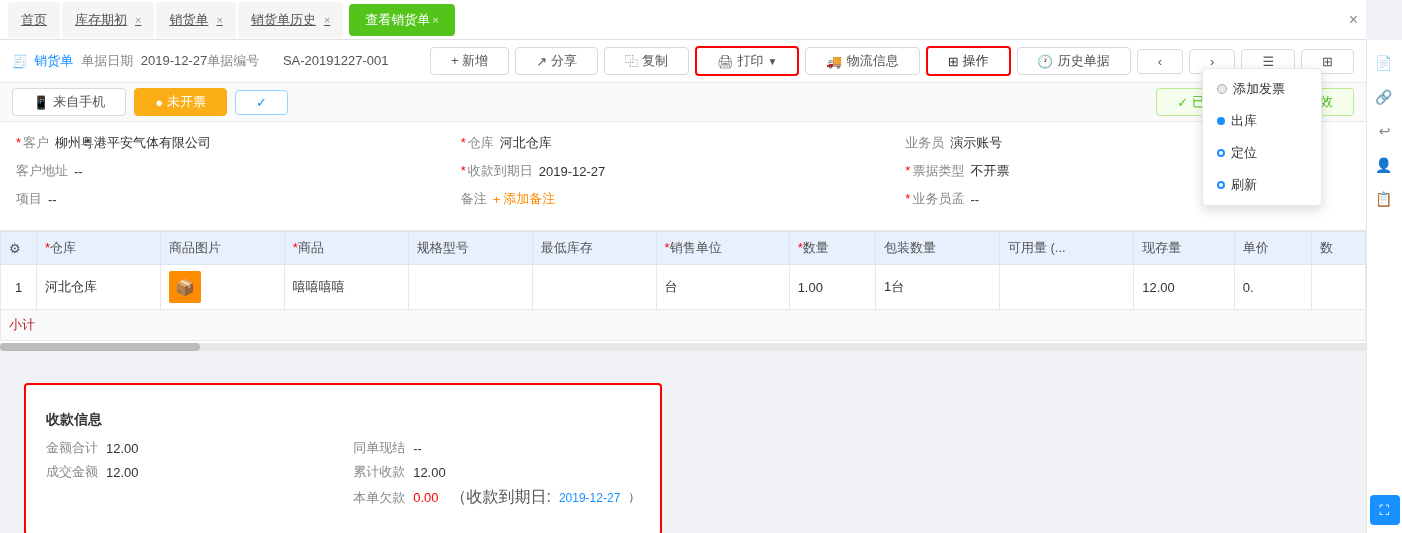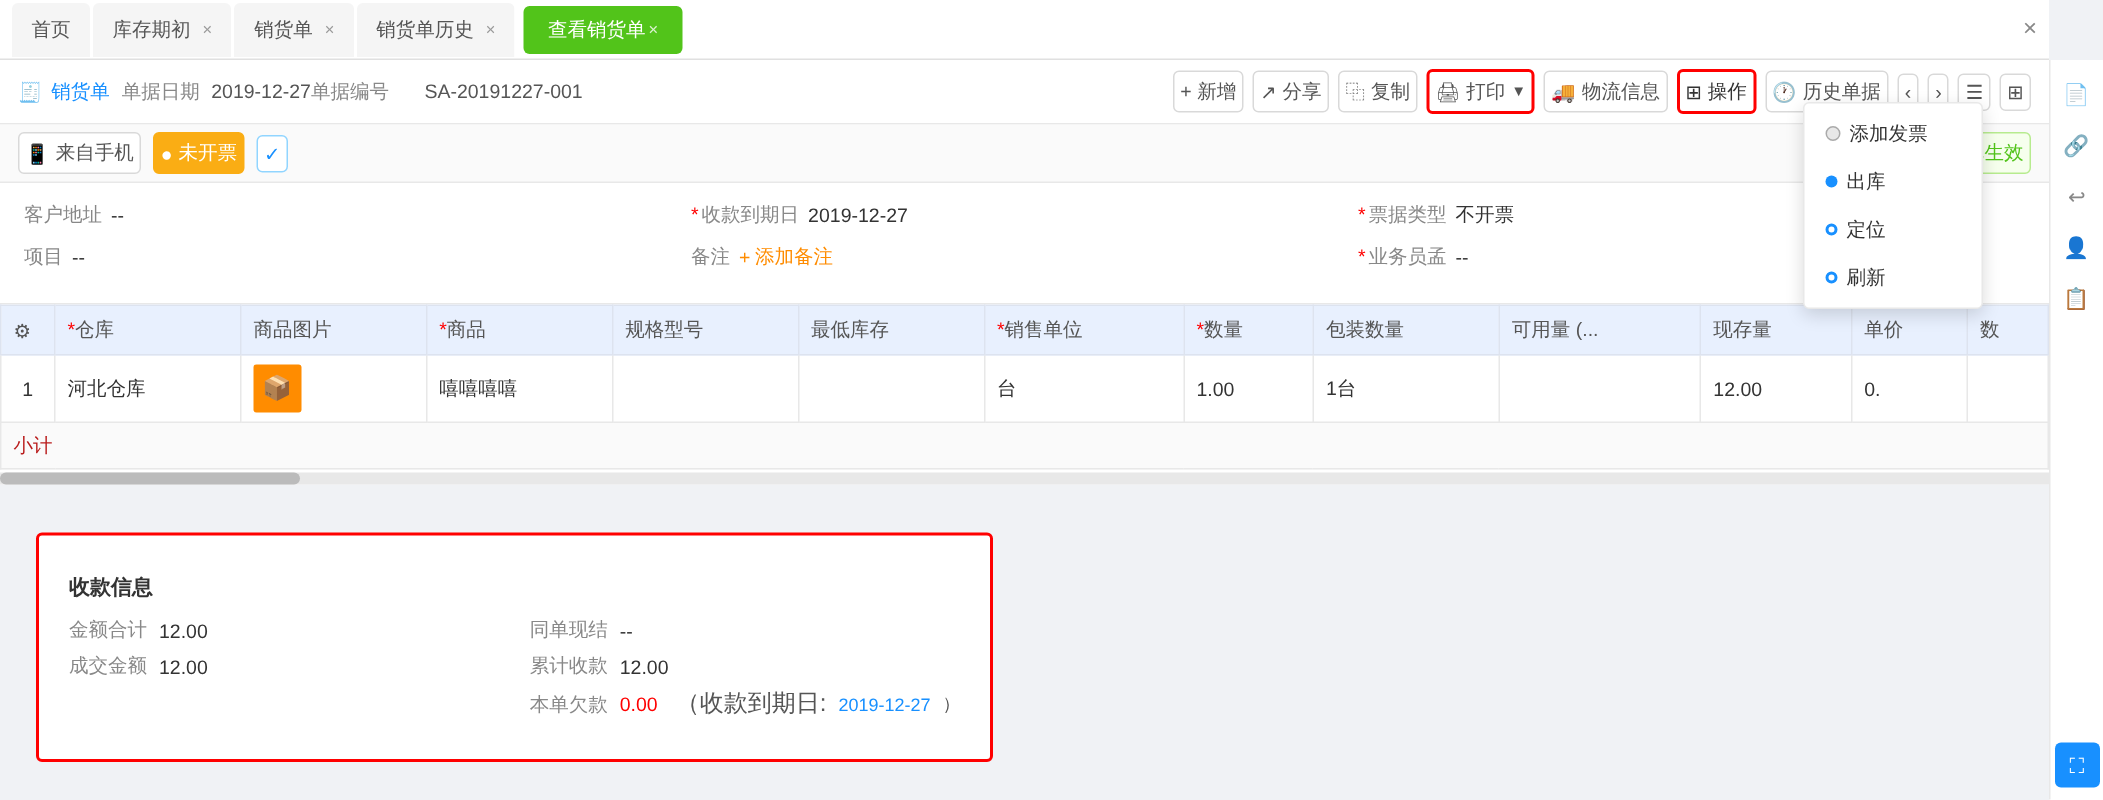--- a/index.html
+++ b/index.html
@@ -6,37 +6,37 @@
     body { font-family: 'Microsoft YaHei', Arial, sans-serif; font-size: 13px; background: #f0f2f5; color: #333; }
 
     
     .tab-bar {
       display: flex; align-items: center; background: #fff; border-bottom: 1px solid #e0e0e0;
       padding: 0 8px; height: 40px; gap: 2px;
     }
     .tab {
       display: flex; align-items: center; padding: 6px 12px; cursor: pointer;
       font-size: 13px; color: #555; border-radius: 4px 4px 0 0; gap: 6px;
-      height: 36px; border: 1px solid transparent; border-bottom: none; background: #f5f5f5;
+      height: 36px; border: 1px solid transparent; border-bottom: none; background: #f5f5f5; text-decoration: underline;
     }
     .tab-close { font-size: 11px; color: #999; cursor: pointer; margin-left: 2px; }
     .tab-green { background: #52c41a; color: #fff; border-radius: 4px; padding: 0 16px; height: 32px; display: flex; align-items: center; cursor: pointer; margin-left: 4px; }
     .tab-green .tab-close { color: rgba(255,255,255,0.8); }
 
     
     .toolbar {
       display: flex; align-items: center; background: #fff; padding: 6px 12px;
       border-bottom: 1px solid #e8e8e8; gap: 8px; flex-wrap: wrap;
     }
     .doc-title { display: flex; align-items: center; gap: 6px; color: #1890ff; font-size: 13px; }
     .doc-meta { display: flex; align-items: center; flex: 1; }
     .meta-item { font-size: 13px; color: #555; }
     .meta-label { color: #888; }
     .toolbar-actions { display: flex; align-items: center; gap: 6px; margin-left: auto; }
-    .btn { display: flex; align-items: center; gap: 4px; padding: 4px 4px; border-radius: 4px; cursor: pointer; font-size: 13px; border: 1px solid #d9d9d9; background: #fff; color: #555; }
+    .btn { display: flex; align-items: center; gap: 4px; padding: 4px 20px; border-radius: 4px; cursor: pointer; font-size: 13px; border: 1px solid #d9d9d9; background: #fff; color: #555; }
     .btn-outlined-red { border: 2px solid #f00; }
     .close-btn { margin-left: 8px; cursor: pointer; font-size: 16px; color: #888; }
 
     
     .toolbar2 {
       display: flex; align-items: center; background: #fafafa; padding: 5px 12px;
       border-bottom: 1px solid #e8e8e8; gap: 8px;
     }
     .toolbar2-right { margin-left: auto; display: flex; align-items: center; gap: 6px; }
 
@@ -199,20 +199,34 @@
         <span>已核销</span>
       </button>
       <button class="btn btn-status-green">
         <span>✓</span>
         <span>已生效</span>
       </button>
     </div>
   </div>
 
   <div class="form-area">
+    <div class="form-row">
+      <div class="form-field">
+        <span class="form-label required">客户</span>
+        <span class="form-value">柳州粤港平安气体有限公司</span>
+      </div>
+      <div class="form-field">
+        <span class="form-label required">仓库</span>
+        <span class="form-value">河北仓库</span>
+      </div>
+      <div class="form-field">
+        <span class="form-label">业务员</span>
+        <span class="form-value">演示账号</span>
+      </div>
+    </div>
     <div class="form-row">
       <div class="form-field">
         <span class="form-label">客户地址</span>
         <span class="form-value">--</span>
       </div>
       <div class="form-field">
         <span class="form-label required">收款到期日</span>
         <span class="form-value">2019-12-27</span>
       </div>
       <div class="form-field">

